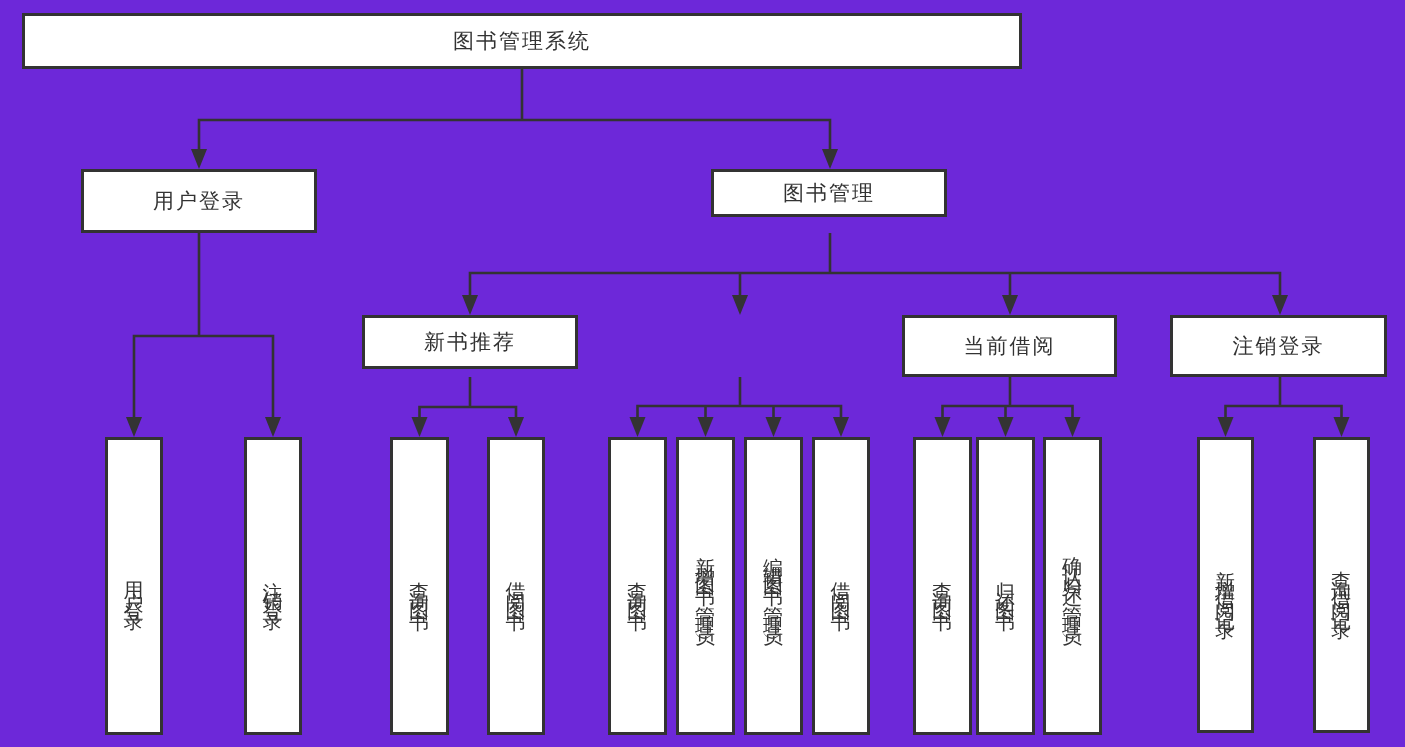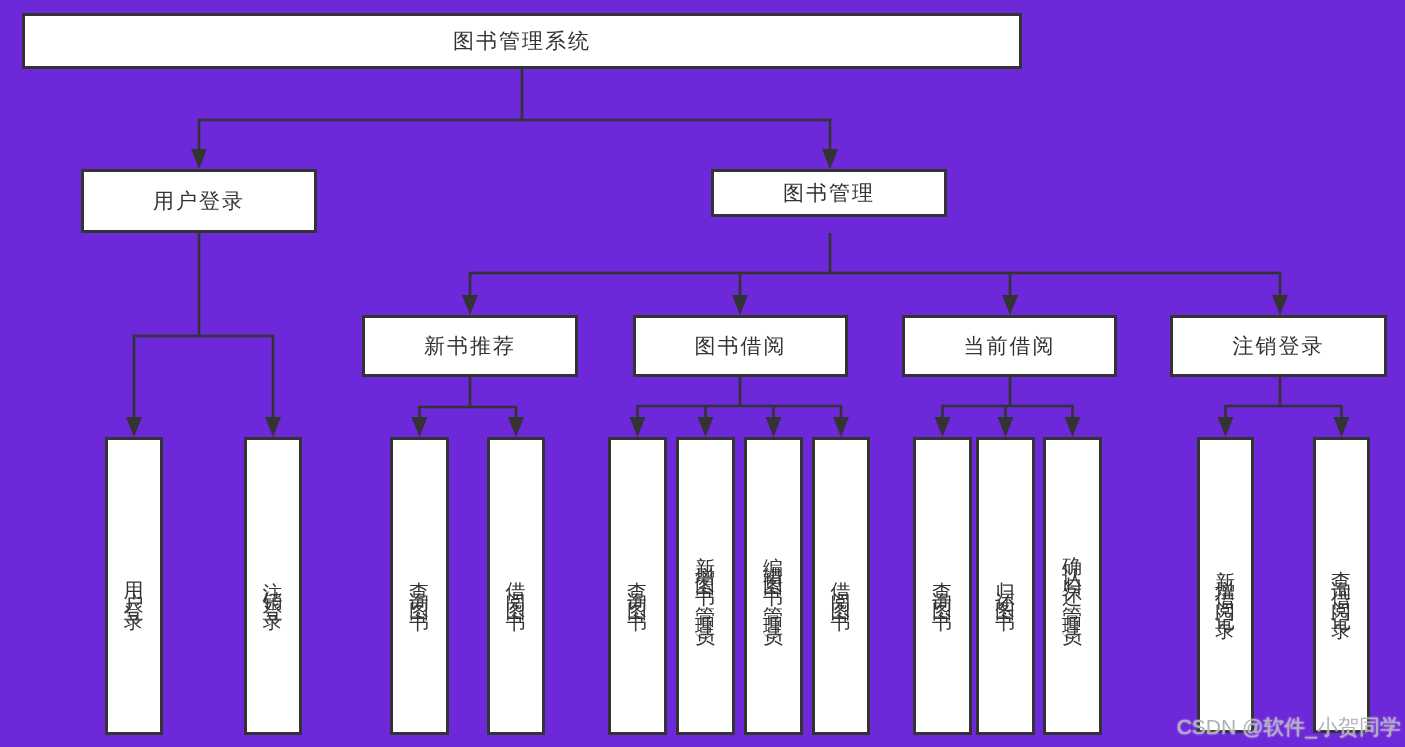--- a/index.html
+++ b/index.html
@@ -96,25 +96,22 @@
     <span class="hlabel">图书管理系统</span>
   </div>
 
   <div class="node" style="left:81px;top:169px;width:236px;height:64px;">
     <span class="hlabel">用户登录</span>
   </div>
   <div class="node" style="left:711px;top:169px;width:236px;height:48px;">
     <span class="hlabel">图书管理</span>
   </div>
 
-  <div class="node" style="left:362px;top:315px;width:216px;height:62px;">
+  <div class="node" style="left:362px;top:315px;width:216px;height:54px;">
     <span class="hlabel">新书推荐</span>
-  </div>
-  <div class="node" style="left:633px;top:315px;width:215px;height:62px;">
-    <span class="hlabel">图书借阅</span>
   </div>
   <div class="node" style="left:902px;top:315px;width:215px;height:62px;">
     <span class="hlabel">当前借阅</span>
   </div>
   <div class="node" style="left:1170px;top:315px;width:217px;height:62px;">
     <span class="hlabel">注销登录</span>
   </div>
 
   <div class="node leaf" style="left:105px;top:437px;width:58px;height:298px;">
     <span class="vlabel">用户登录</span>
@@ -153,15 +150,14 @@
     <span class="vlabel">确认归还（管理员）</span>
   </div>
 
   <div class="node leaf" style="left:1197px;top:437px;width:57px;height:296px;">
     <span class="vlabel">新增借阅记录</span>
   </div>
   <div class="node leaf" style="left:1313px;top:437px;width:57px;height:296px;">
     <span class="vlabel">查询借阅记录</span>
   </div>
 
-  <div class="watermark">CSDN @软件_小贺同学</div>
 
 </div>
 
 </body></html>

